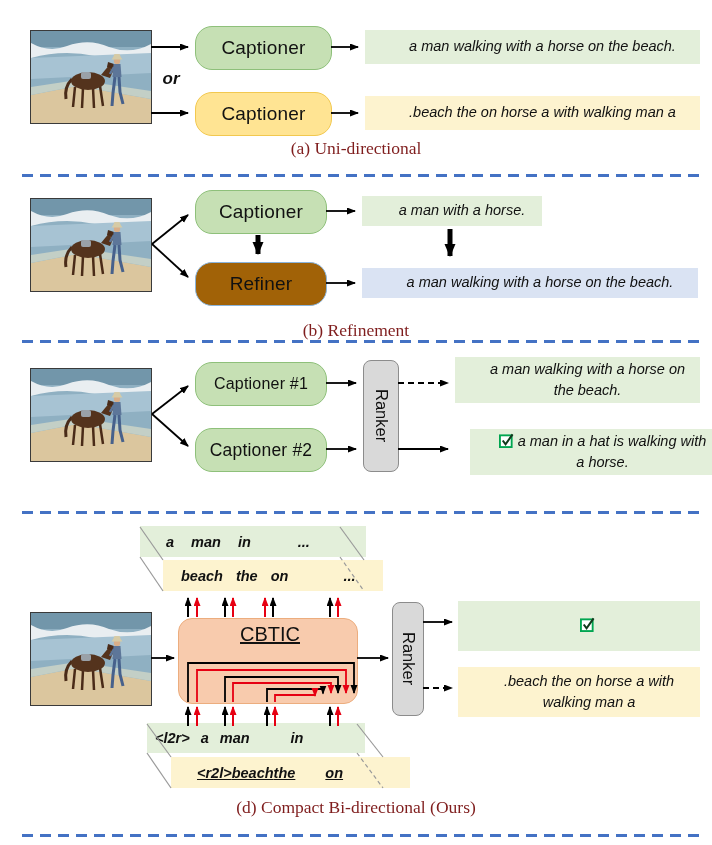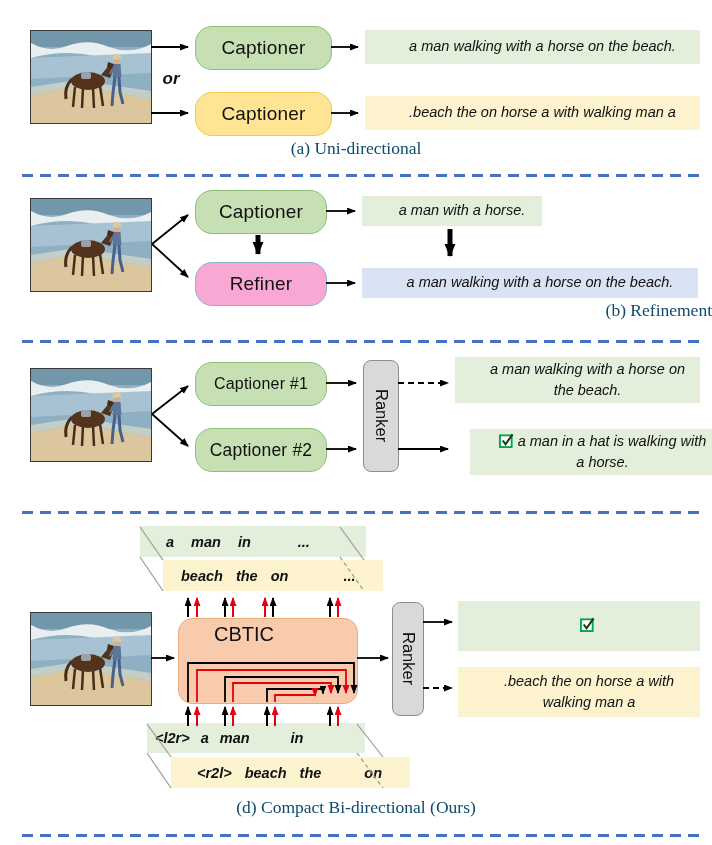--- a/index.html
+++ b/index.html
@@ -5,45 +5,45 @@
   html,body{margin:0;padding:0;background:#fff;}
   #fig{position:relative;width:712px;height:845px;background:#fff;overflow:hidden;
        font-family:"Liberation Sans",sans-serif;color:#111;}
   
   .photo{position:absolute;width:120px;height:92px;border:1.6px solid #3a3a3a;background:#8fb0c2;}
   
   .module{position:absolute;display:flex;align-items:center;justify-content:center;
           border-radius:17px;font-size:19px;letter-spacing:.2px;}
   .green-box{background:#c6e0b4;border:1.6px solid #8ec07a;}
   .yellow-box{background:#ffe493;border:1.6px solid #f2c84f;}
-  .blue-box{background:#f9a8d4;border:1.6px solid #8ab4dc;}
+  .blue-box{background:#a16207;border:1.6px solid #8ab4dc;}
   .salmon-box{background:#f8cbad;border:1.6px solid #ecad7e;border-radius:14px;}
   .ranker{position:absolute;display:flex;align-items:center;justify-content:center;
           background:#d9d9d9;border:1.4px solid #8c8c8c;border-radius:8px;
           writing-mode:vertical-rl;font-size:16.5px;}
   
   .out{position:absolute;display:flex;align-items:center;justify-content:center;
        font-style:italic;font-size:14.5px;font-weight:500;line-height:1.45;}
   .out .inner{text-align:center;padding:0 6px;margin-left:20px;}
   .lgreen{background:#e3efda;}
   .lyellow{background:#fdf3cf;}
   .lblue{background:#dae3f3;}
   .check{display:inline-block;width:15px;height:15px;vertical-align:-2px;margin-right:4px;}
   
   .slab{position:absolute;display:flex;align-items:center;
         font-style:italic;font-weight:700;font-size:14.5px;}
   .slab span{white-space:pre;}
   .slab .push{margin-left:30px;}
   .g1{gap:17px;padding-left:26px;}
   .g2{gap:13px;padding-left:18px;}
   .g3{gap:11px;padding-left:8px;}
-  .g4{gap:13px;padding-left:26px;}
+  .g4{padding-left:26px;text-decoration:underline;}
   
   .caption{position:absolute;left:0;width:712px;text-align:center;
-           font-family:"Liberation Serif",serif;font-size:17.5px;color:#0c4a6e;}
+           font-family:"Liberation Serif",serif;font-size:17.5px;color:#7f1d1d;}
   .or{position:absolute;font-weight:700;font-style:italic;font-size:17px;}
   .cbtic-label{position:absolute;display:flex;justify-content:center;font-size:20px;}
   svg.overlay{position:absolute;left:0;top:0;pointer-events:none;z-index:6;}
   .hidden-defs{position:absolute;width:0;height:0;}
 </style>
 </head>
 <body>
 
 <div id="fig">
 
@@ -102,21 +102,21 @@
   </div>
   <div class="module blue-box" style="left:195px;top:262px;width:130px;height:42px;">
     <span>Refiner</span>
   </div>
   <div class="out lgreen" style="left:362px;top:196px;width:180px;height:30px;">
     <div class="inner"><span>a man with a horse.</span></div>
   </div>
   <div class="out lblue" style="left:362px;top:268px;width:336px;height:30px;">
     <div class="inner"><span>a man walking with a horse on the beach.</span></div>
   </div>
-  <div class="caption" style="top:300px;text-align:right;">(b) Refinement</div>
+  <div class="caption" style="top:320px;">(b) Refinement</div>
 
   <svg class="photo" style="left:30px;top:368px;" viewBox="0 0 120 92">
       <use href="#beach-photo"></use>
     </svg>
   <div class="module green-box" style="left:195px;top:362px;width:130px;height:42px;font-size:16px;">
     <span>Captioner #1</span>
   </div>
   <div class="module green-box" style="left:195px;top:428px;width:130px;height:42px;font-size:17.5px;">
     <span>Captioner #2</span>
   </div>
@@ -146,21 +146,21 @@
     <span>the</span>
     <span>on</span>
     <span class="push" style="margin-left:42px">...</span>
   </div>
 
   <svg class="photo" style="left:30px;top:612px;" viewBox="0 0 120 92">
       <use href="#beach-photo"></use>
     </svg>
 
   <div class="module salmon-box" style="left:178px;top:618px;width:178px;height:84px;"></div>
-  <div class="cbtic-label" style="left:168px;top:623px;width:152px;">CBTIC</div>
+  <div class="cbtic-label" style="left:194px;top:623px;width:152px;text-decoration:underline;">CBTIC</div>
 
   <div class="ranker" style="left:392px;top:602px;width:30px;height:112px;">
     <span>Ranker</span>
   </div>
 
   <div class="out lgreen" style="left:458px;top:601px;width:242px;height:50px;">
     <div class="inner">
       <svg class="check" viewBox="0 0 16 16">
         <rect x="1" y="2.5" width="12.5" height="12.5" fill="#fff" stroke="#00a550" stroke-width="2"></rect>
         <path d="M4,8 L7,12 L14.5,1.5" stroke="#12381c" stroke-width="2.2" fill="none"></path>

